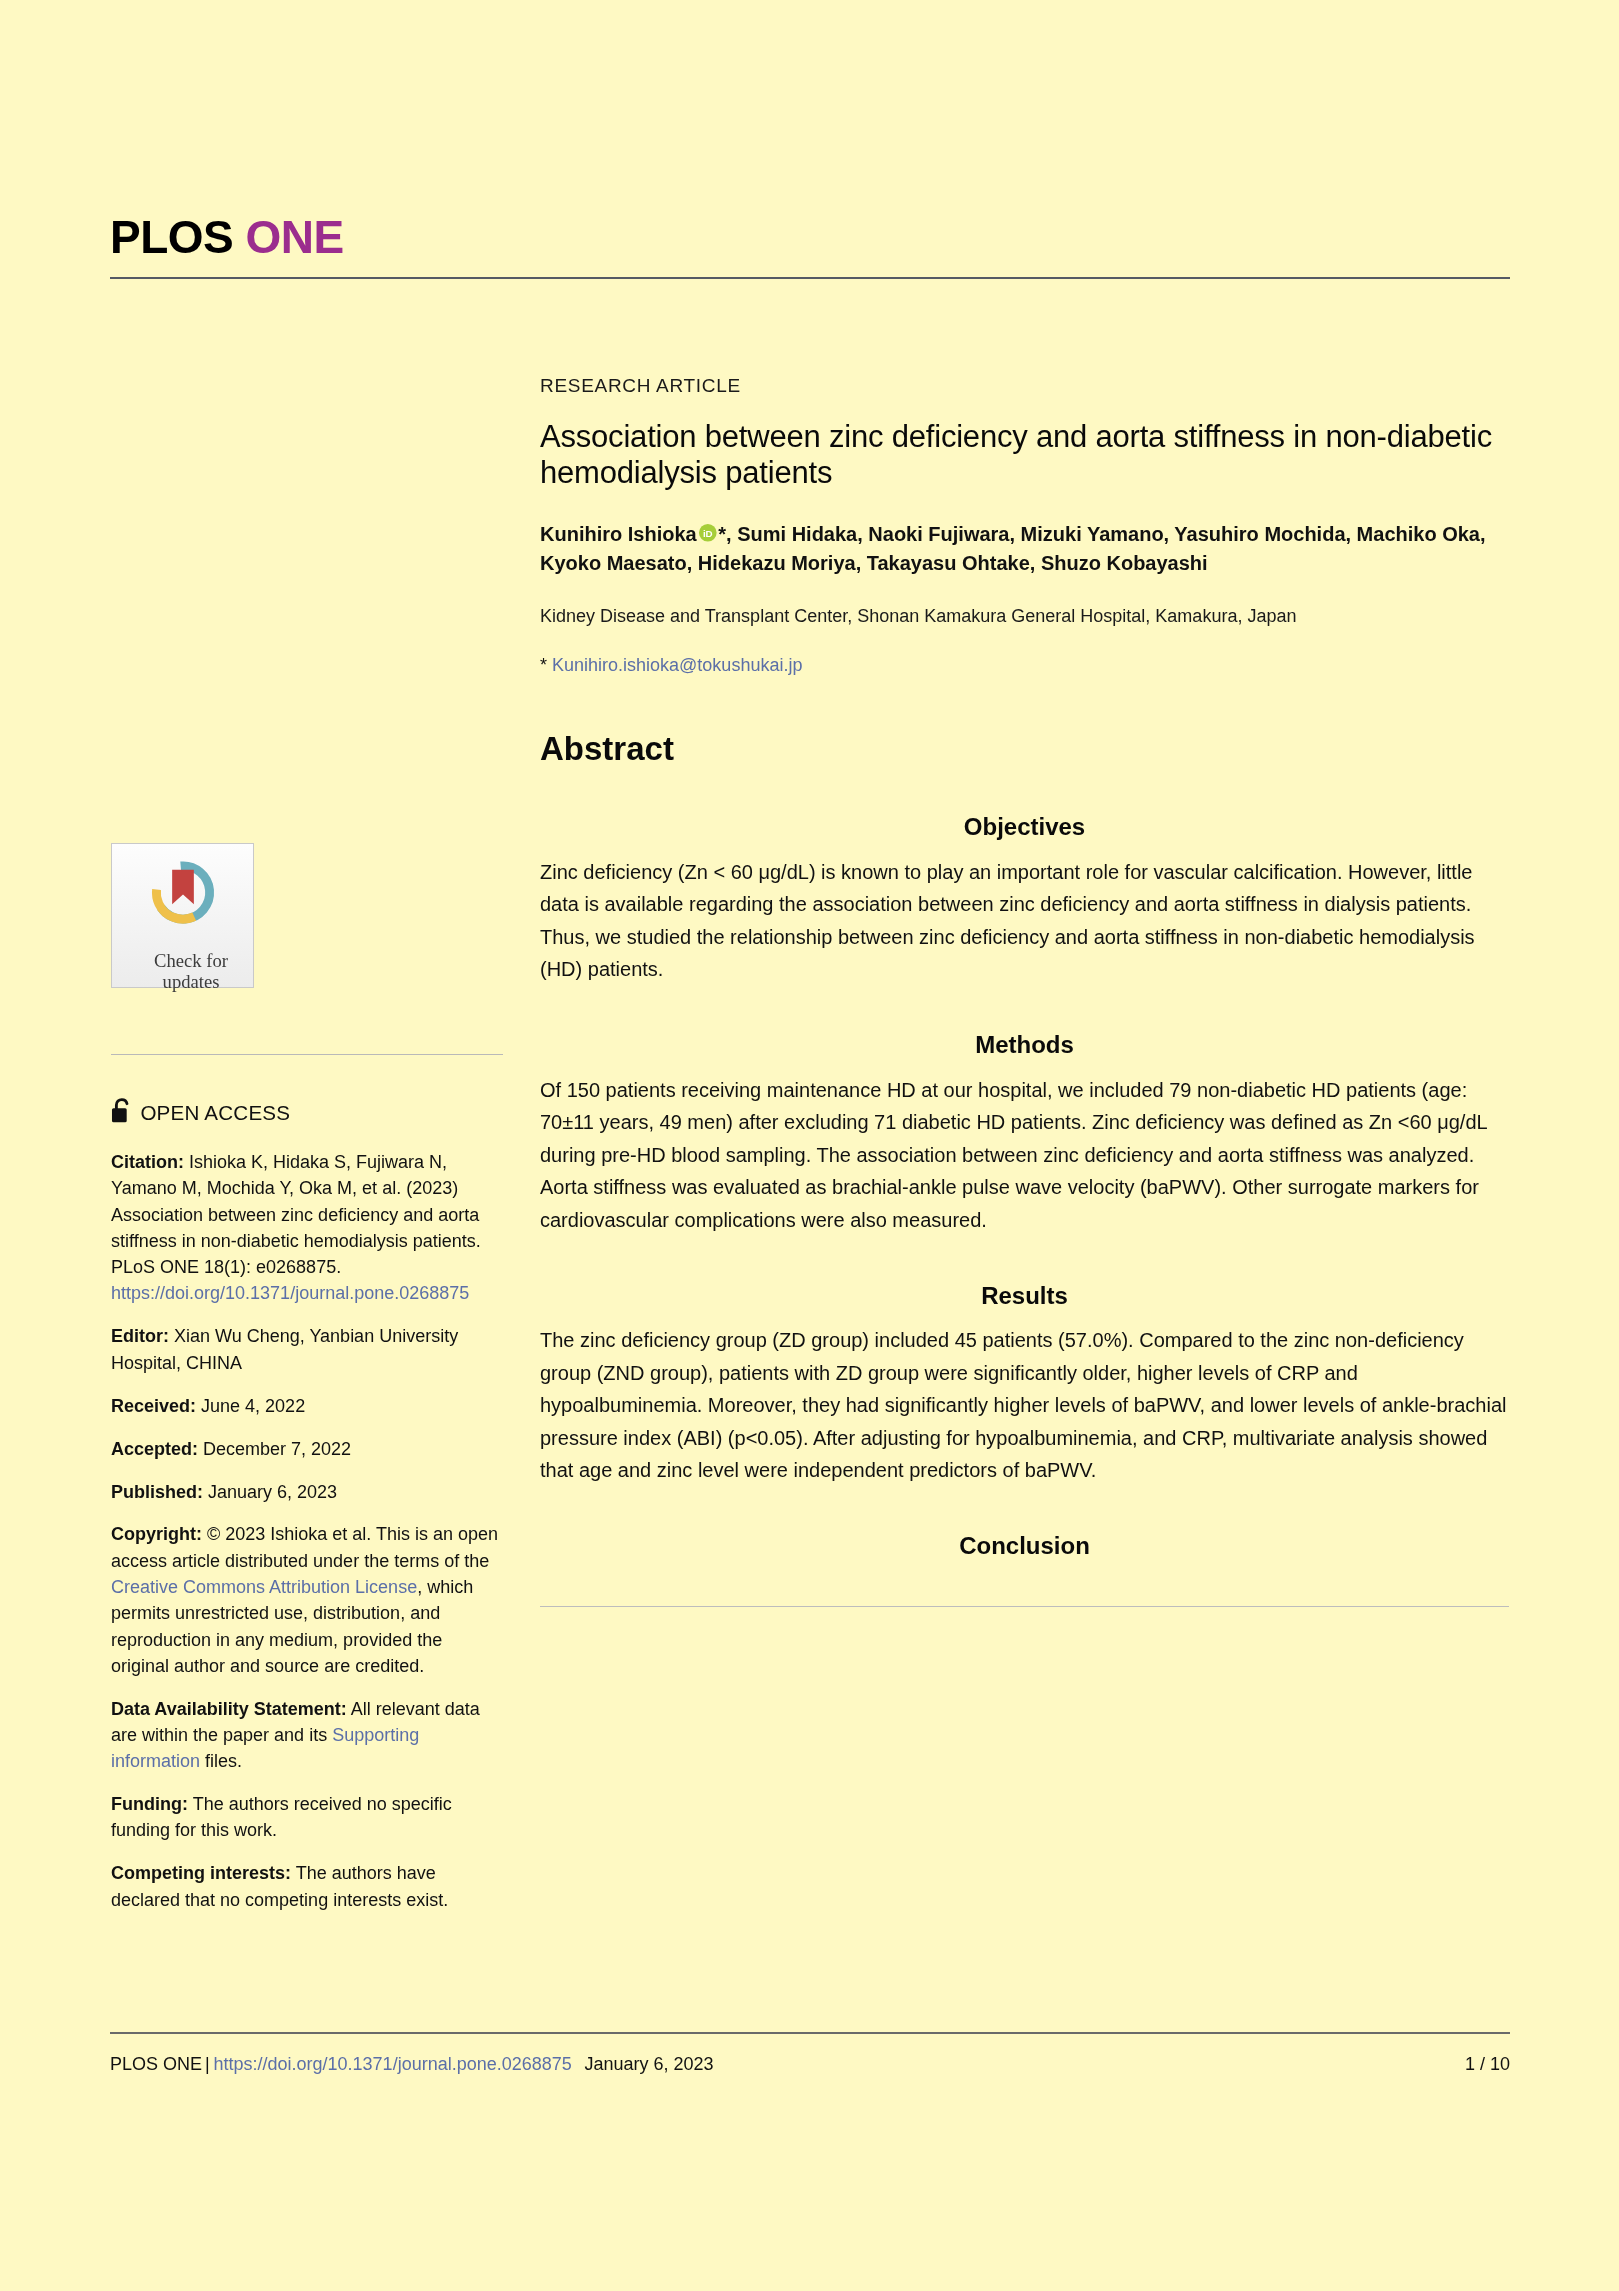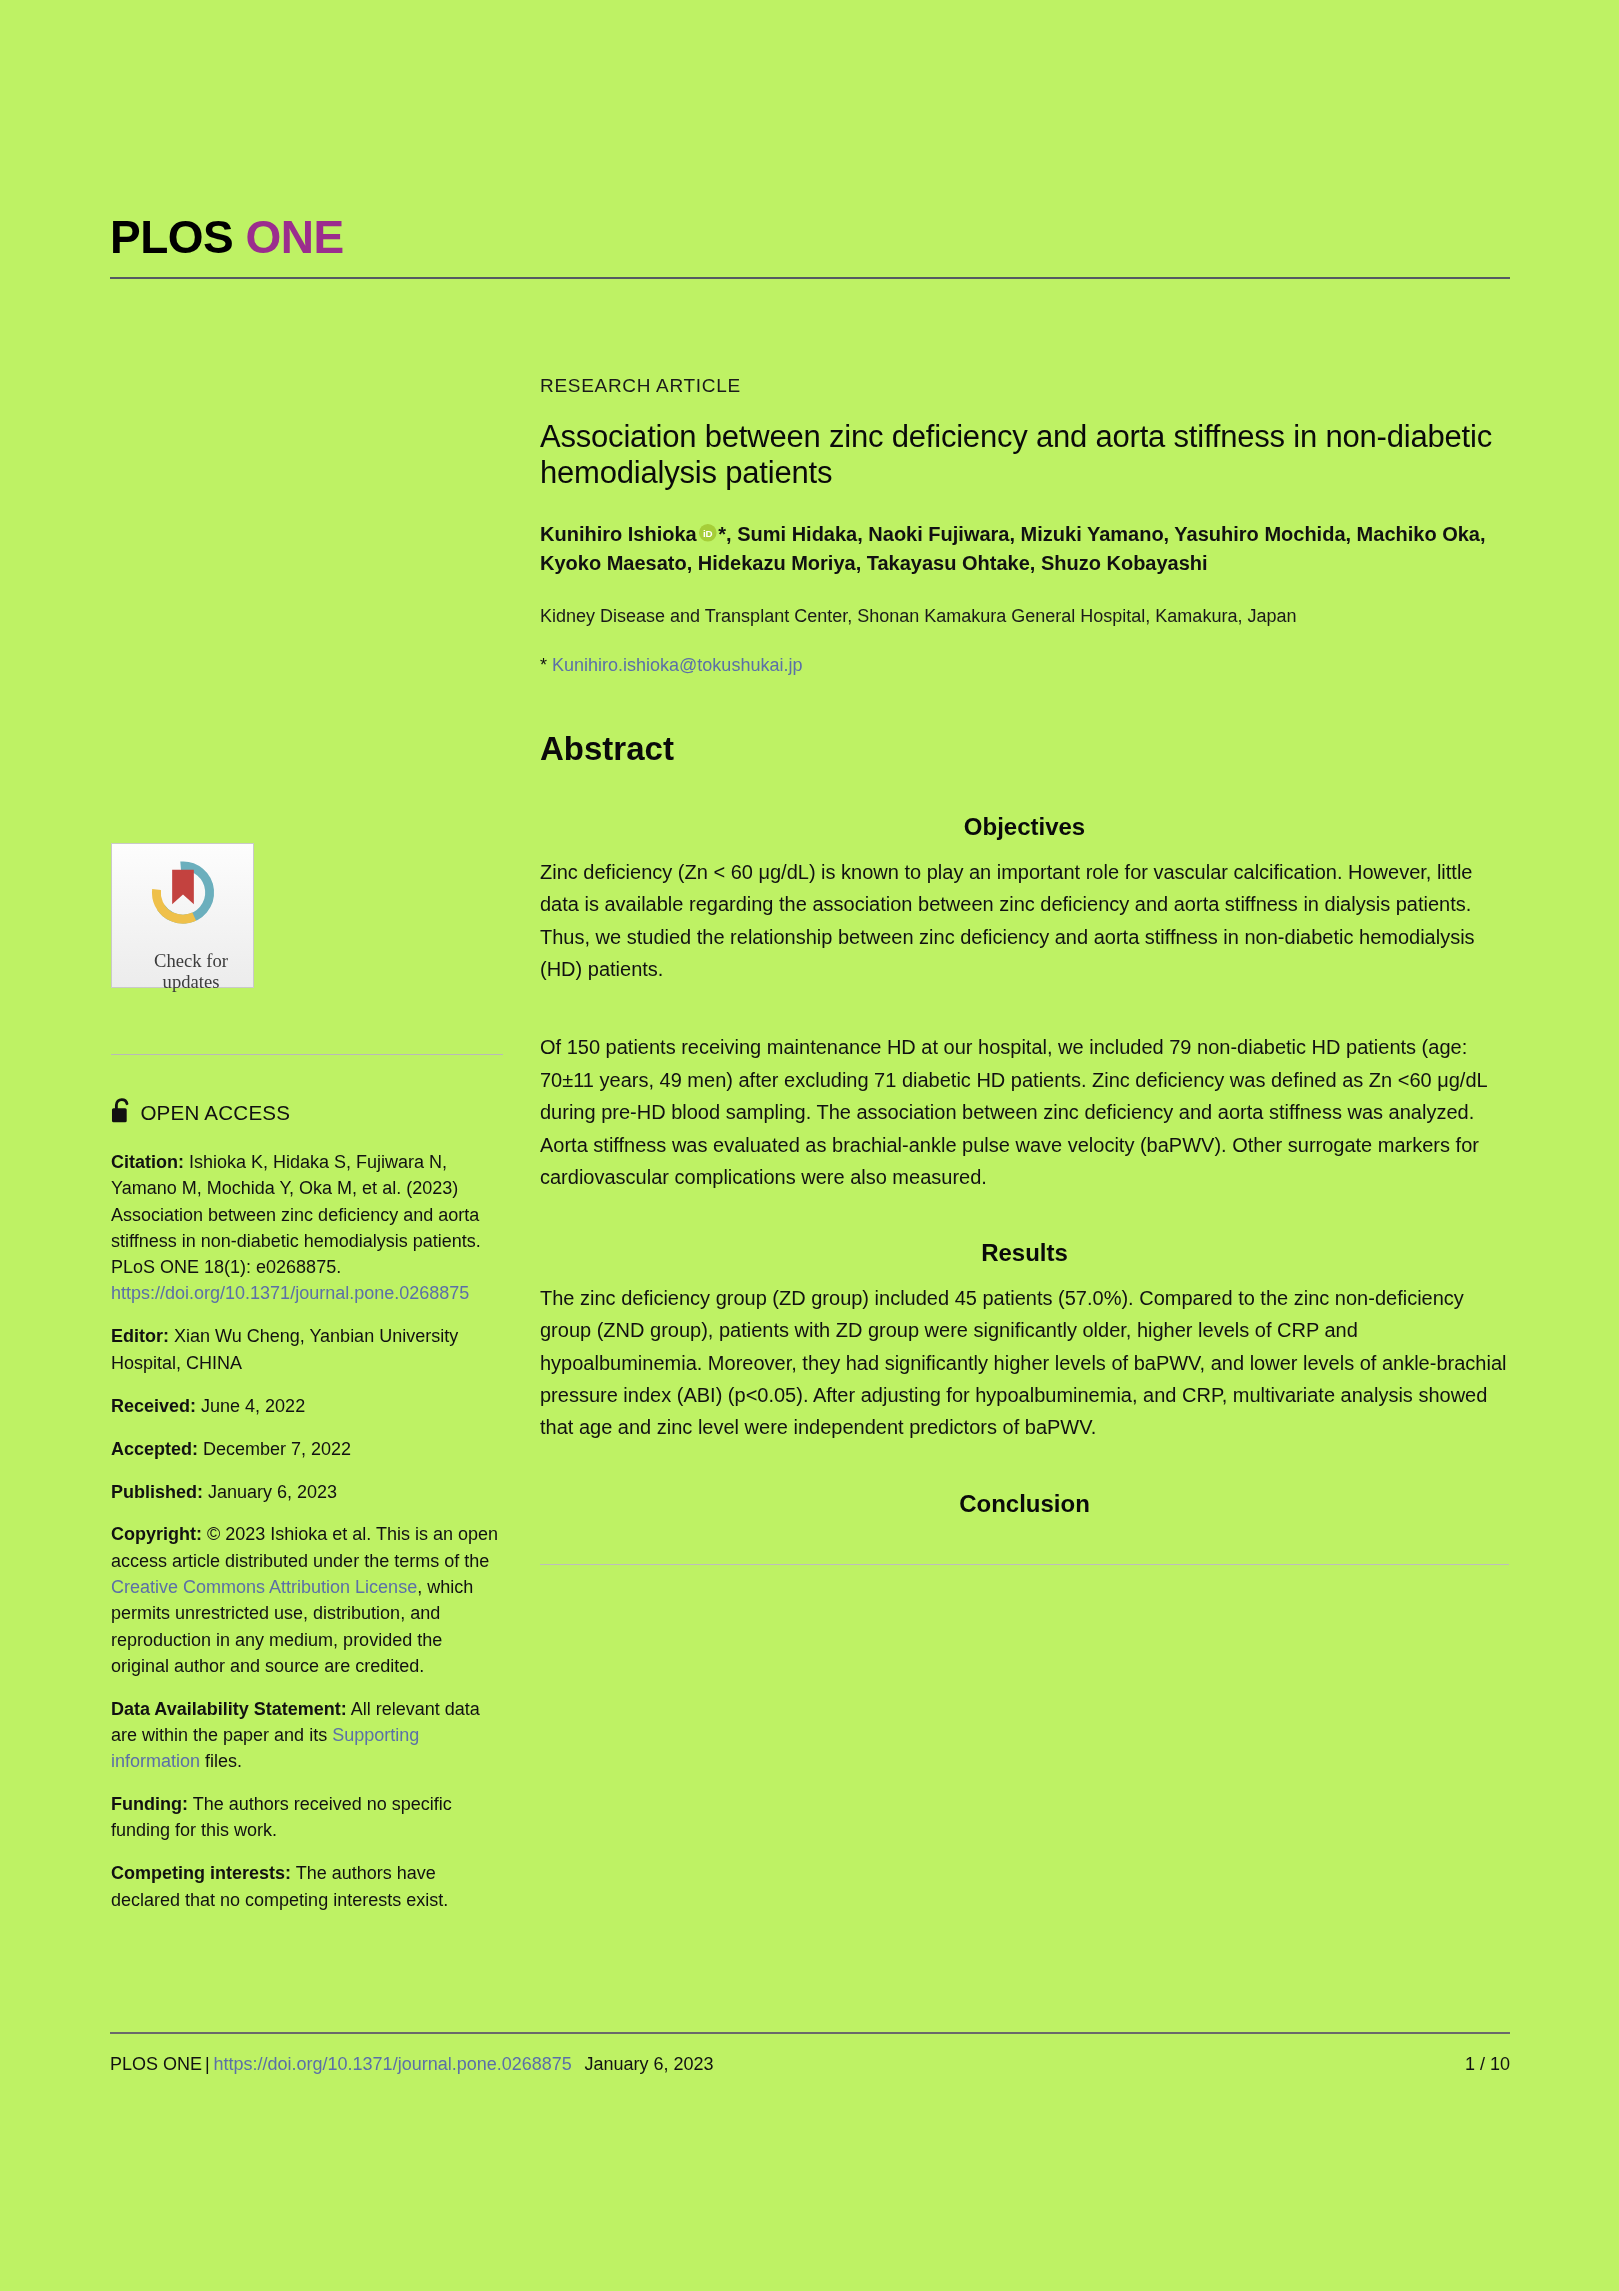--- a/index.html
+++ b/index.html
@@ -9,21 +9,21 @@
   }
   body {
     font-family: "Liberation Sans", sans-serif;
     color: #000000;
     -webkit-font-smoothing: antialiased;
   }
   .page {
     position: relative;
     width: 1619px;
     height: 2292px;
-    background: #bef264;
+    background: #fef9c3;
     overflow: hidden;
     box-sizing: border-box;
   }
 
   
   .masthead {
     position: absolute;
     left: 110px;
     top: 214px;
     width: 1400px;
@@ -283,20 +283,21 @@
     <div class="corresp"><span class="star">* </span><a class="link" href="#">Kunihiro.ishioka@tokushukai.jp</a></div>
 
     <h2 class="abstract-h">Abstract</h2>
 
     <div class="sec">
       <h3 class="sec-h">Objectives</h3>
       <p class="body-p">Zinc deficiency (Zn &lt; 60 μg/dL) is known to play an important role for vascular calcification. However, little data is available regarding the association between zinc deficiency and aorta stiffness in dialysis patients. Thus, we studied the relationship between zinc deficiency and aorta stiffness in non-diabetic hemodialysis (HD) patients.</p>
     </div>
 
     <div class="sec">
+      <h3 class="sec-h">Methods</h3>
       <p class="body-p">Of 150 patients receiving maintenance HD at our hospital, we included 79 non-diabetic HD patients (age: 70±11 years, 49 men) after excluding 71 diabetic HD patients. Zinc deficiency was defined as Zn &lt;60 μg/dL during pre-HD blood sampling. The association between zinc deficiency and aorta stiffness was analyzed. Aorta stiffness was evaluated as brachial-ankle pulse wave velocity (baPWV). Other surrogate markers for cardiovascular complications were also measured.</p>
     </div>
 
     <div class="sec">
       <h3 class="sec-h">Results</h3>
       <p class="body-p">The zinc deficiency group (ZD group) included 45 patients (57.0%). Compared to the zinc non-deficiency group (ZND group), patients with ZD group were significantly older, higher levels of CRP and hypoalbuminemia. Moreover, they had significantly higher levels of baPWV, and lower levels of ankle-brachial pressure index (ABI) (p&lt;0.05). After adjusting for hypoalbuminemia, and CRP, multivariate analysis showed that age and zinc level were independent predictors of baPWV.</p>
     </div>
 
     <div class="sec">
       <h3 class="sec-h">Conclusion</h3>

